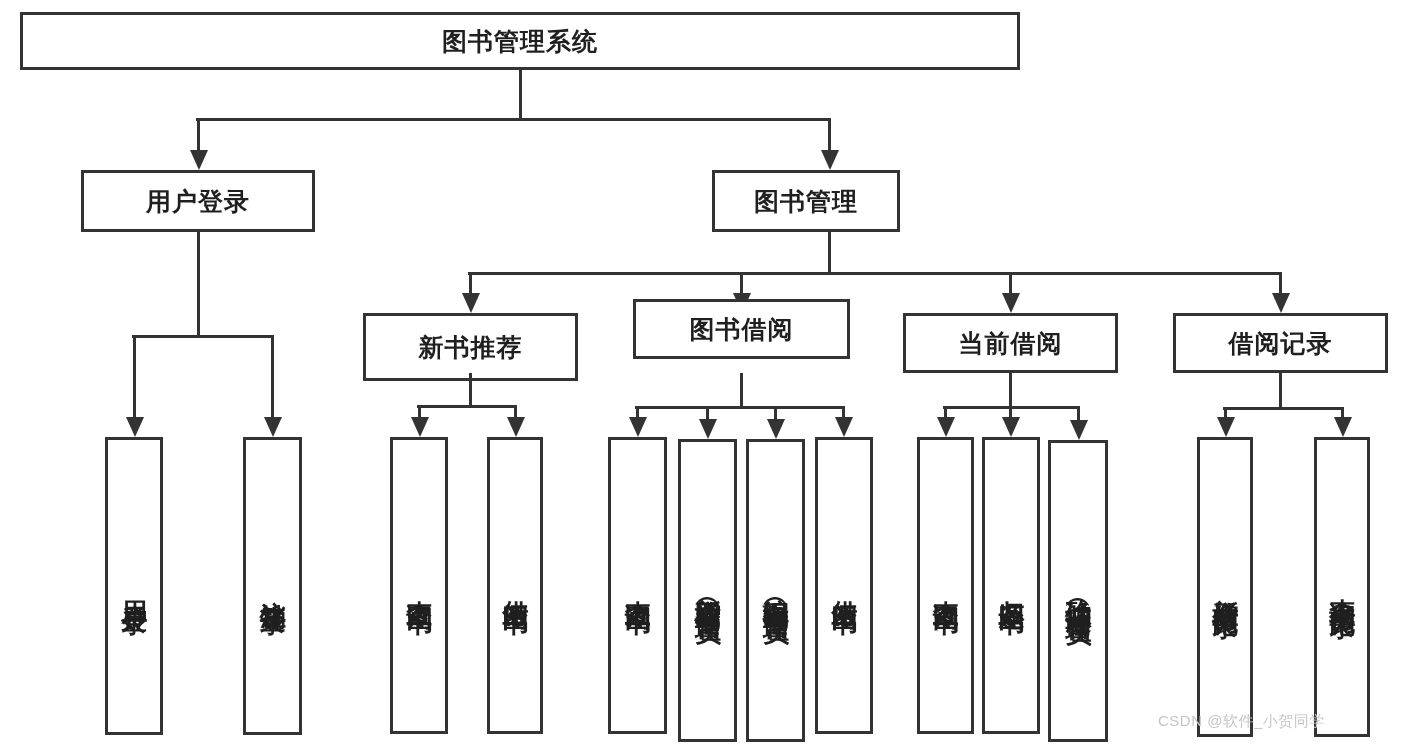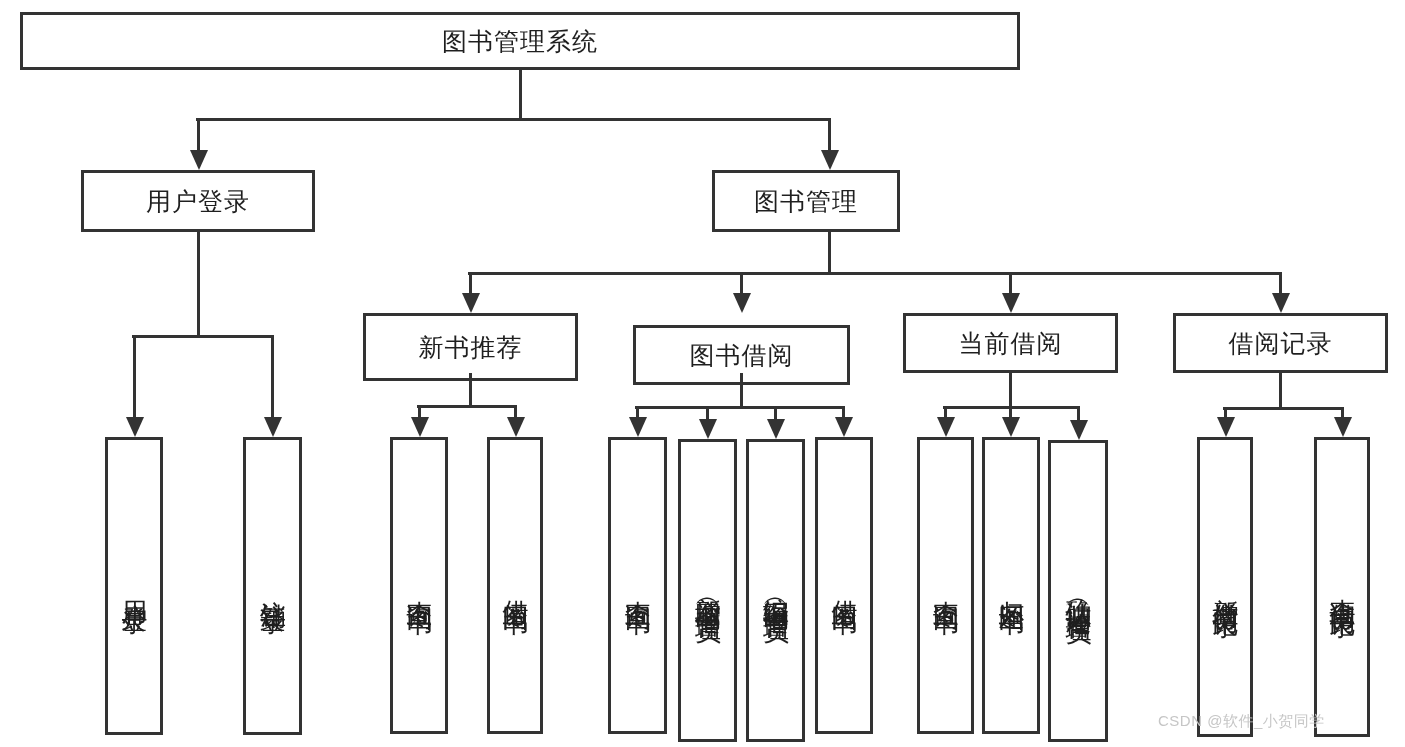--- a/index.html
+++ b/index.html
@@ -19,20 +19,21 @@
   }
   
   .box{
     position:absolute;
     border:3px solid var(--line);
     background:#fff;
     display:flex;
     align-items:center;
     justify-content:center;
     box-sizing:border-box;
+    font-weight:bold;
   }
   .box.h span{
     font-size:25px;
     letter-spacing:1px;
     white-space:nowrap;
     color:var(--text);
   }
   .box.v span{
     writing-mode:vertical-lr;
     text-orientation:mixed;
@@ -97,21 +98,21 @@
   <div class="vl" style="left:828px;top:232px;height:40px"></div>
   <div class="hl" style="left:468px;top:272px;width:814px"></div>
   <div class="stem" style="left:469px;top:272px;height:21px"></div>
   <div class="stem" style="left:740px;top:272px;height:21px"></div>
   <div class="stem" style="left:1009px;top:272px;height:21px"></div>
   <div class="stem" style="left:1279px;top:272px;height:21px"></div>
 
   <div class="box h" style="left:363px;top:313px;width:215px;height:68px">
     <span>新书推荐</span>
   </div>
-  <div class="box h" style="left:633px;top:325px;width:217px;height:60px">
+  <div class="box h" style="left:633px;top:299px;width:217px;height:60px">
     <span>图书借阅</span>
   </div>
   <div class="box h" style="left:903px;top:313px;width:215px;height:60px">
     <span>当前借阅</span>
   </div>
   <div class="box h" style="left:1173px;top:313px;width:215px;height:60px">
     <span>借阅记录</span>
   </div>
 
   <div class="vl" style="left:469px;top:373px;height:32px"></div>

